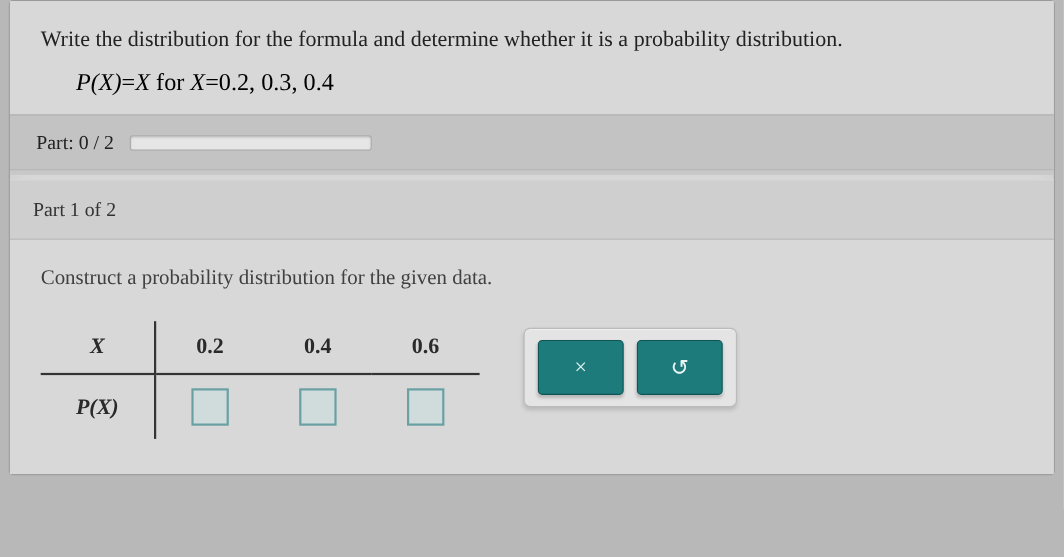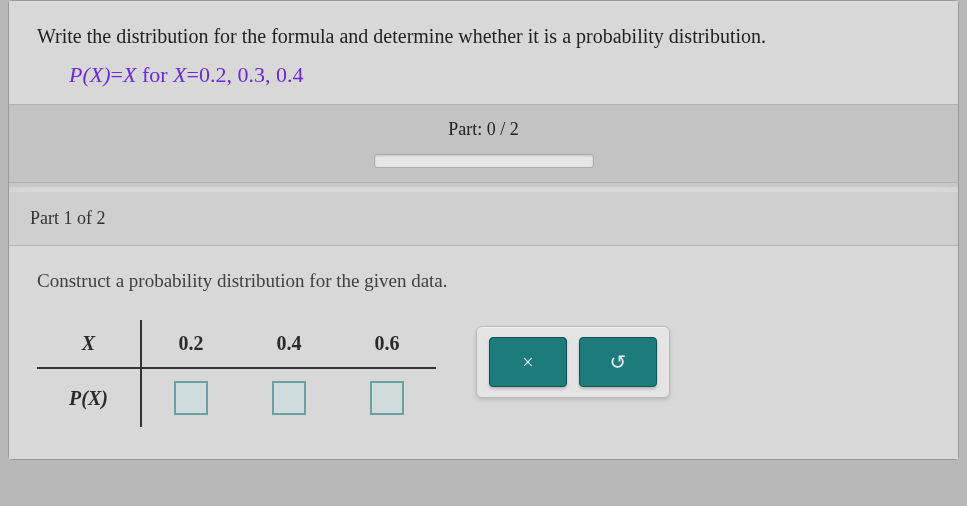--- a/index.html
+++ b/index.html
@@ -25,32 +25,31 @@
   .q-line1 {
     font-size: 20px;
     margin-bottom: 14px;
     color: #222;
   }
   .q-line2 {
     font-size: 22px;
     font-family: 'Times New Roman', serif;
     font-style: italic;
     margin-left: 32px;
-    color: #6d28d9;
+    color: #000000;
   }
   .q-line2 .roman { font-style: normal; }
   .progress-bar-section {
     background: #c3c3c3;
     border-top: 1px solid #b0b0b0;
     border-bottom: 1px solid #b0b0b0;
     padding: 14px 24px;
     display: flex;
     align-items: center;
     gap: 14px;
-    flex-direction: column;
   }
   .progress-label { font-size: 18px; color: #222; }
   .progress-track {
     width: 220px;
     height: 14px;
     background: #e6e6e6;
     border: 1px solid #aaa;
     border-radius: 3px;
     box-shadow: inset 0 1px 2px rgba(0,0,0,0.15);
   }

